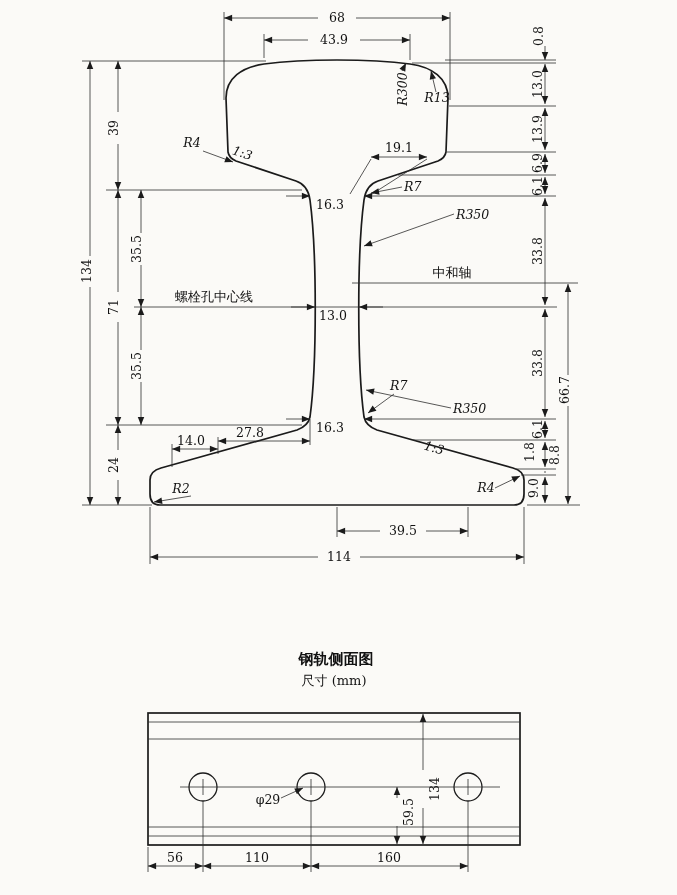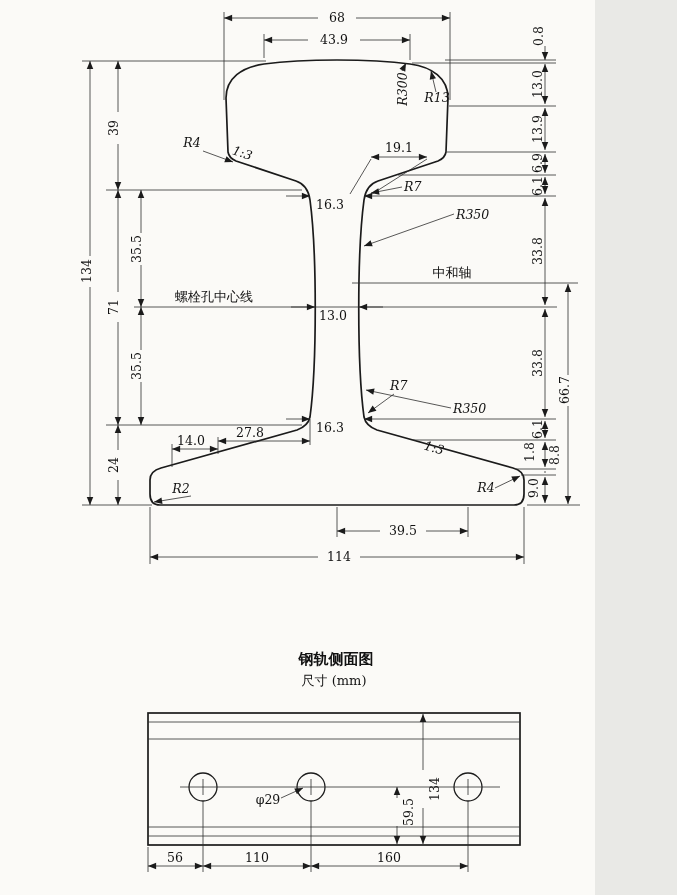--- a/index.html
+++ b/index.html
@@ -1,18 +1,18 @@
 <!DOCTYPE html>
 <html><head>
 <meta charset="utf-8">
 <style>
   html,body{margin:0;padding:0;background:#e9e9e6;}
   .canvas{
     position:relative;
-    width:595px;height:895px;
+    width:677px;height:895px;
     background:#fbfaf7;
     font-family:"DejaVu Serif", serif;
     overflow:hidden;
   }
   svg{display:block;}
   .outline{fill:none;stroke:#1b1b1b;stroke-width:1.7;}
   .mid{fill:none;stroke:#1b1b1b;stroke-width:1.3;}
   .thin{fill:none;stroke:#2d2d2d;stroke-width:0.8;}
   .dim{fill:none;stroke:#2d2d2d;stroke-width:0.8;}
   text{font-family:"DejaVu Serif", serif;font-size:12.5px;fill:#121212;}

